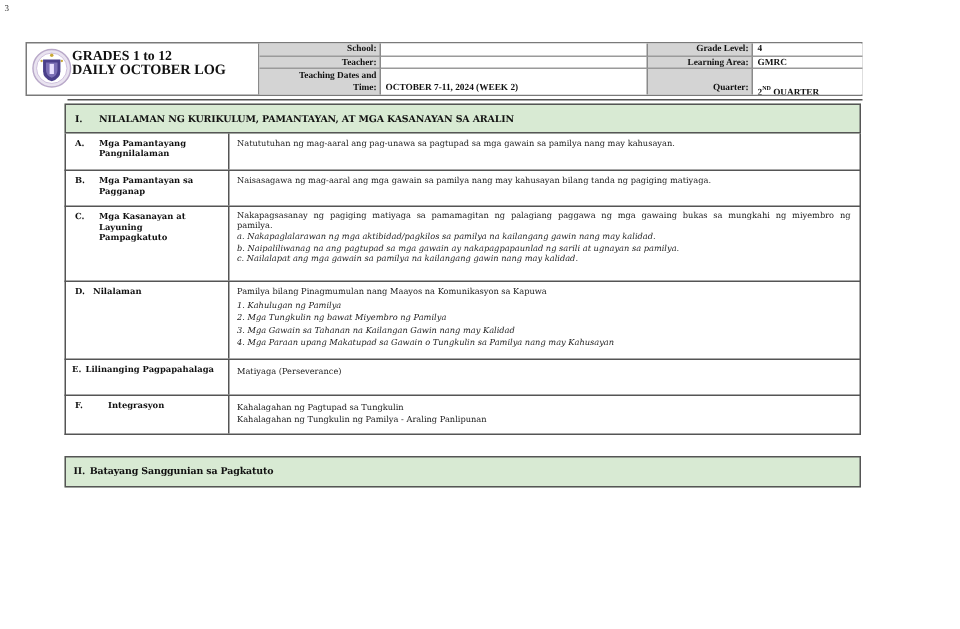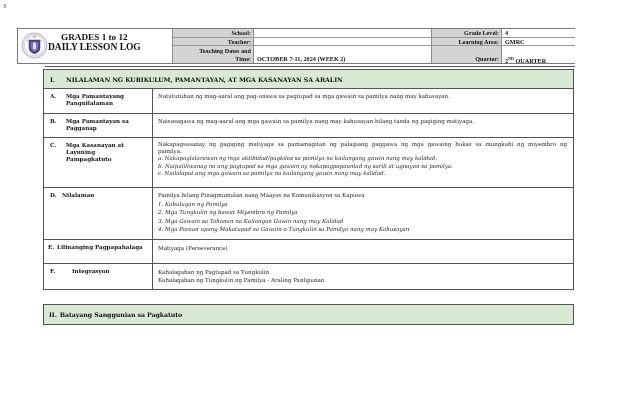--- a/index.html
+++ b/index.html
@@ -3,21 +3,21 @@
 <meta charset="utf-8">
 <style>
   * { box-sizing: border-box; margin: 0; padding: 0; }
   html, body { width: 640px; height: 419px; background: #ffffff; overflow: hidden; }
   body { position: relative; font-family: "DejaVu Serif", serif; color: #111; }
 
   .page-num { position: absolute; left: 3px; top: 3px; font-size: 6px; font-family: "Liberation Serif", serif; color: #333; }
 
   
   .hdr { position: absolute; left: 17px; top: 28px; width: 558px; height: 36px; border: 1px solid #7a7a7a; }
-  .hdr-brand { position: absolute; left: 0; top: 0; width: 155px; height: 34px; border-right: 1px solid #8a8a8a; text-align: center; }
+  .hdr-brand { position: absolute; left: 0; top: 0; width: 155px; height: 34px; border-right: 1px solid #8a8a8a; }
   .logo { position: absolute; left: 3px; top: 3px; width: 27px; height: 27px; }
   .brand-title { position: absolute; left: 30px; top: 3px; font-family: "Liberation Serif", serif; font-weight: bold; font-size: 9.5px; line-height: 10px; color: #111; white-space: nowrap; }
   .brand-title div:first-child { font-size: 9.2px; }
 
   .hgrid { position: absolute; left: 155px; top: 0; width: 402px; height: 34px; }
   .hcell { position: absolute; font-family: "Liberation Serif", serif; font-size: 6.2px; font-weight: bold; line-height: 7px; white-space: nowrap; overflow: hidden; }
   .lab { background: #d4d4d4; text-align: right; padding-right: 2px; border-right: 1px solid #8a8a8a; border-bottom: 1px solid #9a9a9a; }
   .val { background: #ffffff; padding-left: 3px; border-bottom: 1px solid #9a9a9a; border-right: 1px solid #8a8a8a; }
 
   .sep-line { position: absolute; left: 45px; top: 66px; width: 530px; height: 1px; background: #555; }
@@ -47,21 +47,21 @@
       <circle cx="14" cy="14" r="10.5" fill="#ffffff" stroke="#c8b8d8" stroke-width="0.6"></circle>
       <path d="M8 8 L20 8 L20 16 Q20 21 14 23 Q8 21 8 16 Z" fill="#4a3f8a"></path>
       <path d="M10 10 L18 10 L18 15 Q18 19 14 20.5 Q10 19 10 15 Z" fill="#7b6fb5"></path>
       <rect x="12.5" y="11" width="3" height="7" fill="#e8e0ff"></rect>
       <circle cx="14" cy="5" r="1.2" fill="#c9a93a"></circle>
       <circle cx="7" cy="9" r="0.8" fill="#c9a93a"></circle>
       <circle cx="21" cy="9" r="0.8" fill="#c9a93a"></circle>
     </svg>
     <div class="brand-title">
       <div>GRADES 1 to 12</div>
-      <div>DAILY LESSON LOG</div>
+      <div>DAILY OCTOBER LOG</div>
     </div>
   </div>
 
   <div class="hgrid">
 
     <div class="hcell lab" style="left:0;top:0;width:81px;height:9px;">School:</div>
     <div class="hcell val" style="left:81px;top:0;width:178px;height:9px;"></div>
     <div class="hcell lab" style="left:0;top:9px;width:81px;height:8px;">Teacher:</div>
     <div class="hcell val" style="left:81px;top:9px;width:178px;height:8px;"></div>
     <div class="hcell lab" style="left:0;top:17px;width:81px;height:17px;border-bottom:none;line-height:8px;padding-top:1px;">

